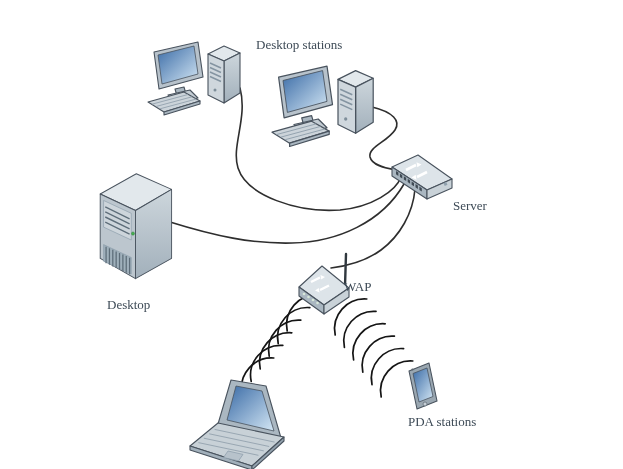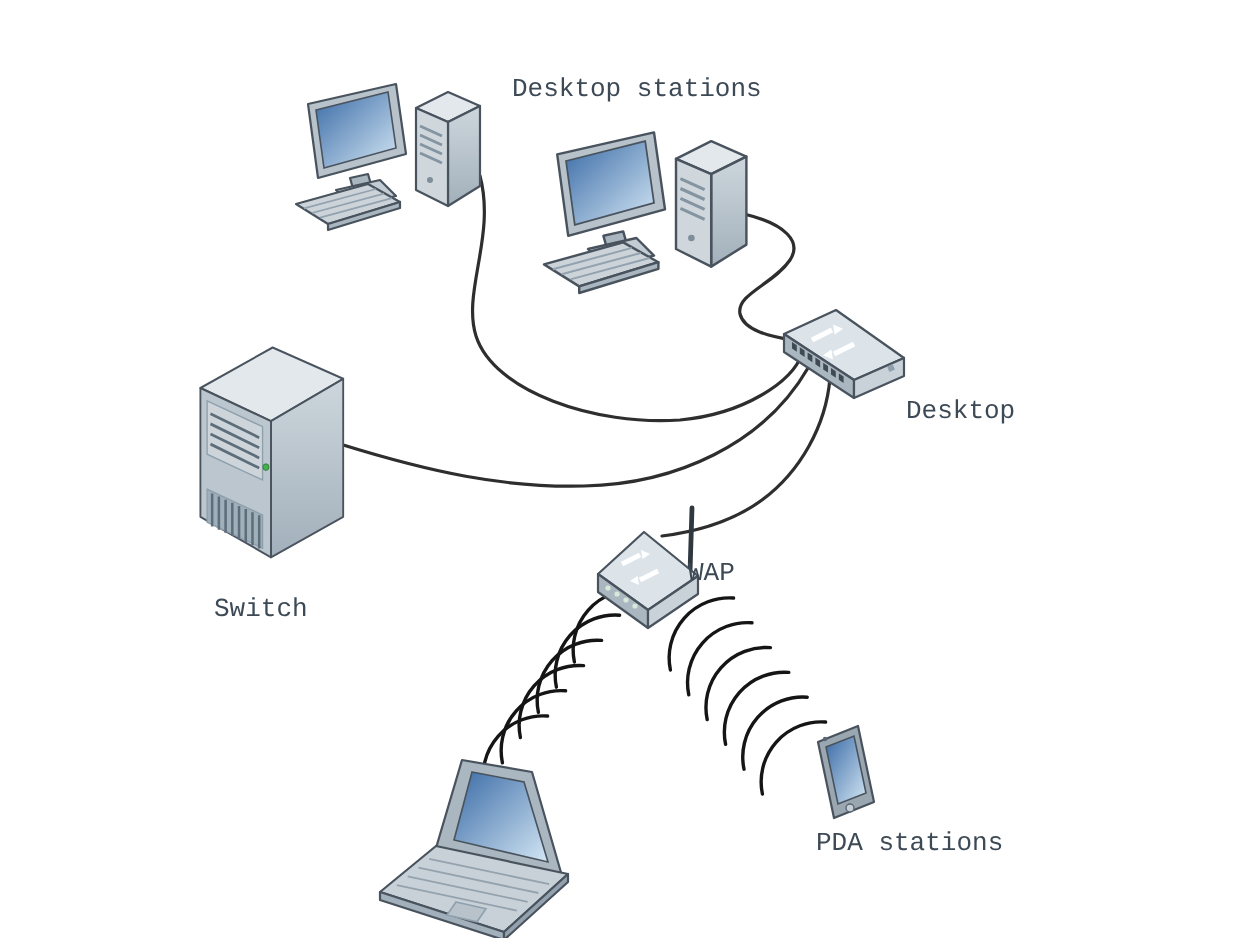--- a/index.html
+++ b/index.html
@@ -1,18 +1,18 @@
 <!DOCTYPE html>
 <html><head>
 <meta charset="utf-8">
 <style>
   html,body{margin:0;padding:0;background:#ffffff;}
   .stage{
     position:relative;width:511px;height:469px;background:#ffffff;
-    font-family:Liberation Mono, monospace;overflow:hidden;
+    font-family:Liberation Serif, serif;overflow:hidden;
   }
   .stage svg{position:absolute;left:0;top:0;}
   .label{
     position:absolute;font-size:13px;line-height:14px;color:#3d4a56;
     white-space:nowrap;letter-spacing:0px;
   }
   .ol{stroke:#49535e;stroke-width:1.1;stroke-linejoin:round;}
   .cable{fill:none;stroke:#2e2e2e;stroke-width:1.6;stroke-linecap:round;}
   .wave{fill:none;stroke:#151515;stroke-width:1.7;stroke-linecap:round;}
   .keyline{stroke:#93a2ae;stroke-width:0.9;}
@@ -154,17 +154,17 @@
 
     <g>
       <path class="ol" d="M409,371 L429,363 L437,401 L417,409 Z" fill="#9aa7b1"></path>
       <path d="M413,373.5 L427,368 L433,396.5 L419,402 Z" fill="url(#scr)" stroke="#49535e" stroke-width="0.8"></path>
       <circle cx="425" cy="404" r="2" fill="#c6cfd6" stroke="#5a6570" stroke-width="0.7"></circle>
       <circle cx="412.5" cy="369.5" r="1.1" fill="#5a6570"></circle>
     </g>
   </svg>
 
   <div class="label" style="left:256px;top:38px">Desktop stations</div>
-  <div class="label" style="left:453px;top:199px">Desktop</div>
-  <div class="label" style="left:107px;top:298px">Switch</div>
+  <div class="label" style="left:453px;top:199px">Server</div>
+  <div class="label" style="left:107px;top:298px">Desktop</div>
   <div class="label" style="left:344px;top:280px">WAP</div>
   <div class="label" style="left:408px;top:415px">PDA stations</div>
 </div>
 
 </body></html>

